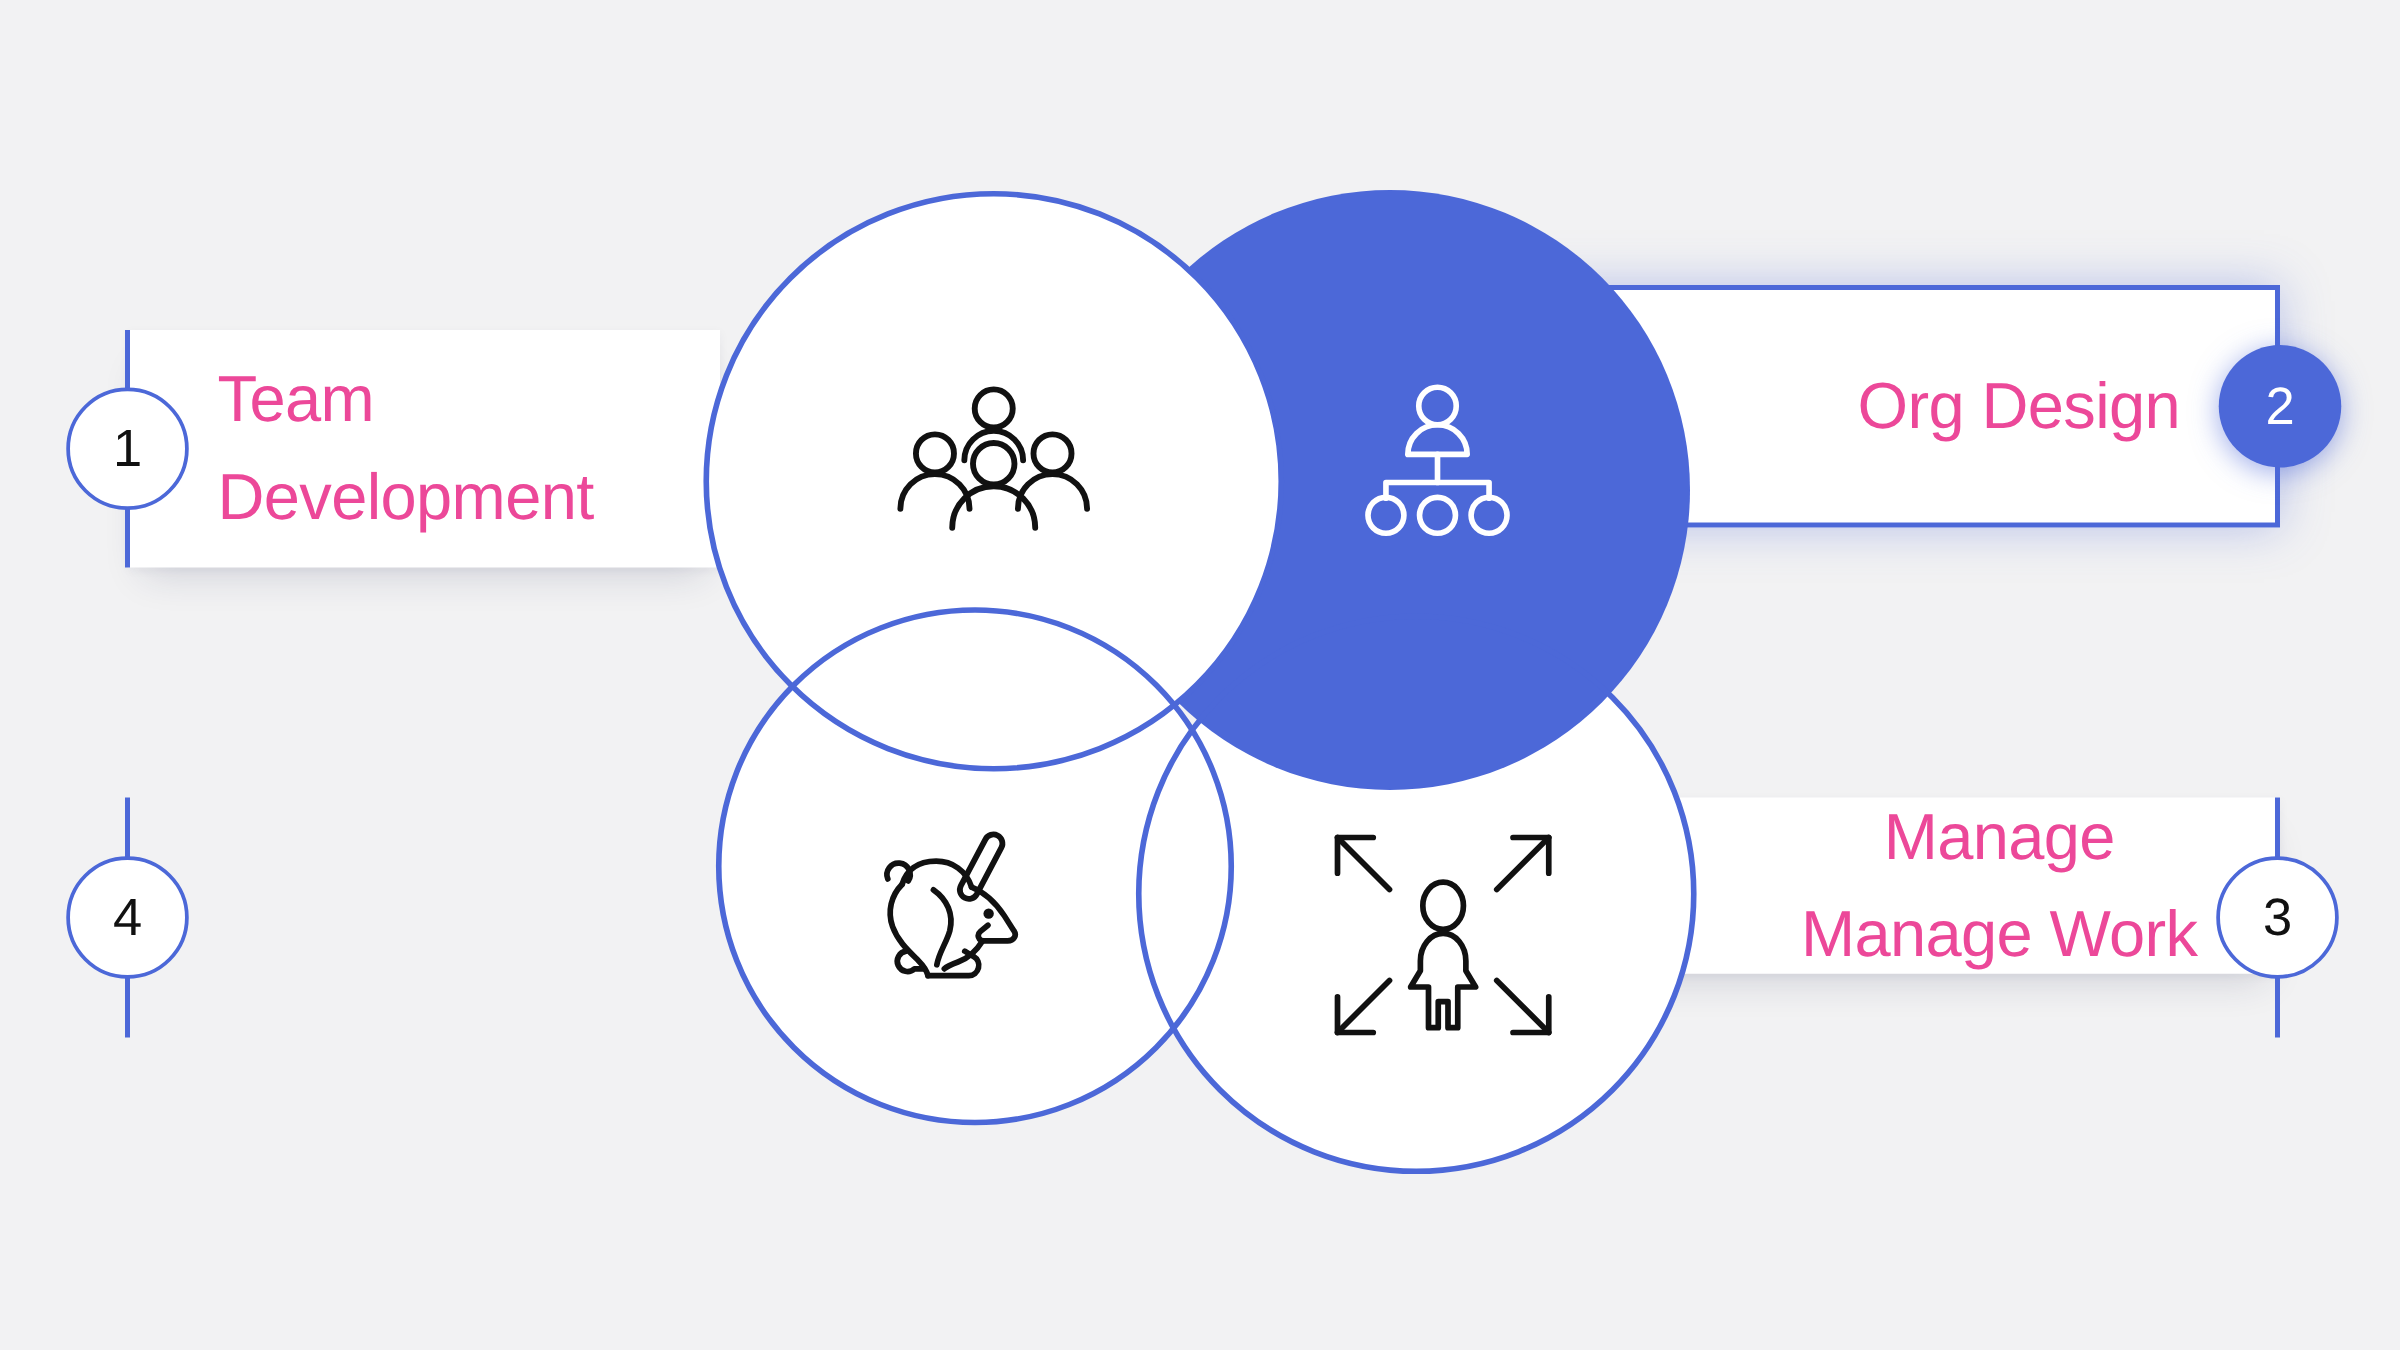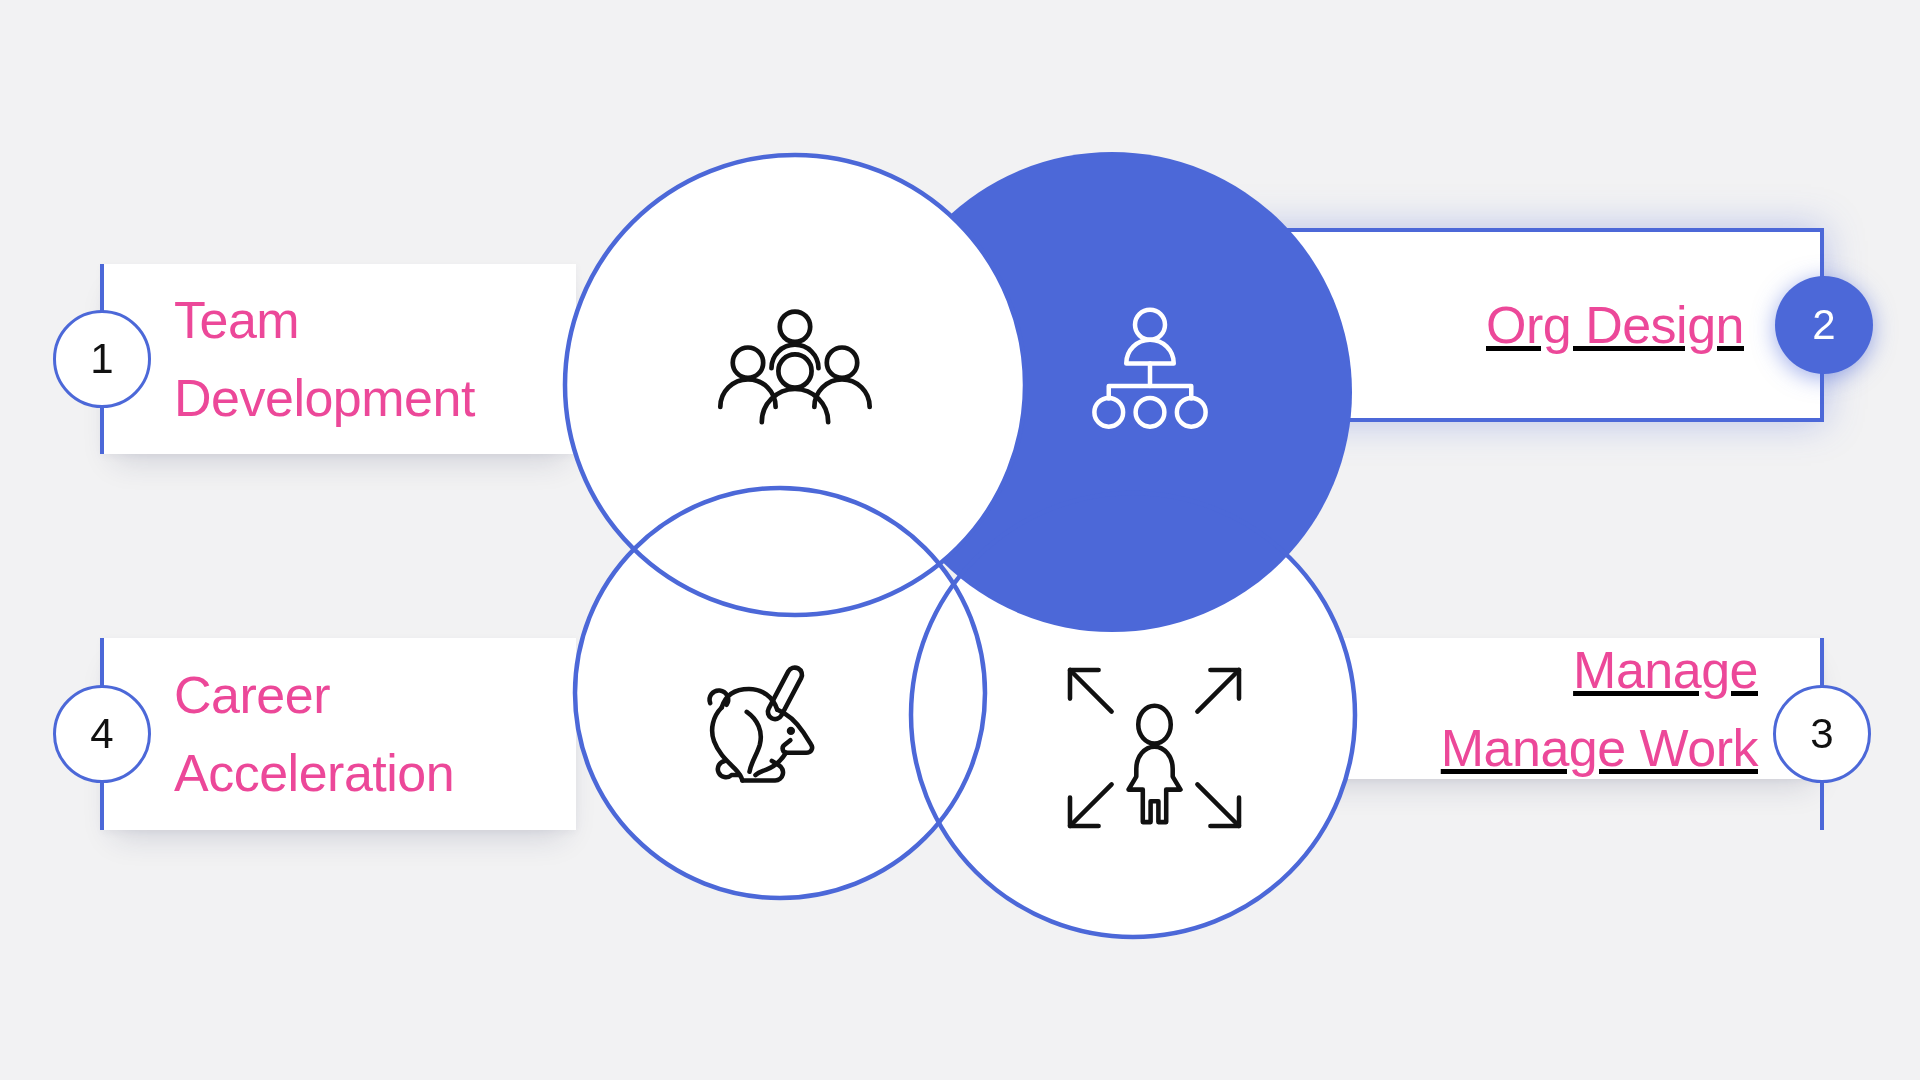--- a/index.html
+++ b/index.html
@@ -14,21 +14,21 @@
   .card{
     position:absolute;background:#FFFFFF;
     box-shadow:0 18px 30px -12px rgba(30,40,80,0.16), 0 2px 8px rgba(30,40,80,0.05);
     display:flex;flex-direction:column;justify-content:center;
     z-index:1;
   }
   .card .label{
     font-size:52px;line-height:78px;letter-spacing:-0.5px;color:#ec4899;
   }
   .card.align-left{align-items:flex-start;text-align:left;}
-  .card.align-right{align-items:flex-end;text-align:right;text-decoration:underline;}
+  .card.align-right{align-items:flex-end;text-align:center;}
   .card-1{left:102px;top:264px;width:474px;height:190px;padding-left:72px;box-sizing:border-box;}
   .card-2{
     left:1200px;top:228px;width:624px;height:194px;padding-right:76px;box-sizing:border-box;
     border:4px solid #4C68D8;
     box-shadow:0 0 36px rgba(76,104,216,0.35);
   }
   .card-3{left:1200px;top:638px;width:624px;height:141px;padding-right:66px;box-sizing:border-box;}
   .card-4{left:102px;top:638px;width:474px;height:192px;padding-left:72px;box-sizing:border-box;}
 
   
@@ -74,26 +74,20 @@
     </div>
   </div>
 
   <div class="card card-3 align-right">
     <div class="label">
       <div>Manage</div>
       <div>Manage Work</div>
     </div>
   </div>
 
-  <div class="card card-4 align-left">
-    <div class="label">
-      <div>Career</div>
-      <div>Acceleration</div>
-    </div>
-  </div>
 
   <div class="edge-line edge-line-1"></div>
   <div class="edge-line edge-line-3"></div>
   <div class="edge-line edge-line-4"></div>
 
   <svg class="cluster" width="920" height="880" viewBox="500 100 920 880">
 
     <circle cx="780" cy="693" r="205" fill="#FFFFFF"></circle>
     <circle cx="1133" cy="715" r="222" fill="#FFFFFF"></circle>
     <circle cx="1112" cy="392" r="240" fill="#4C68D8"></circle>

